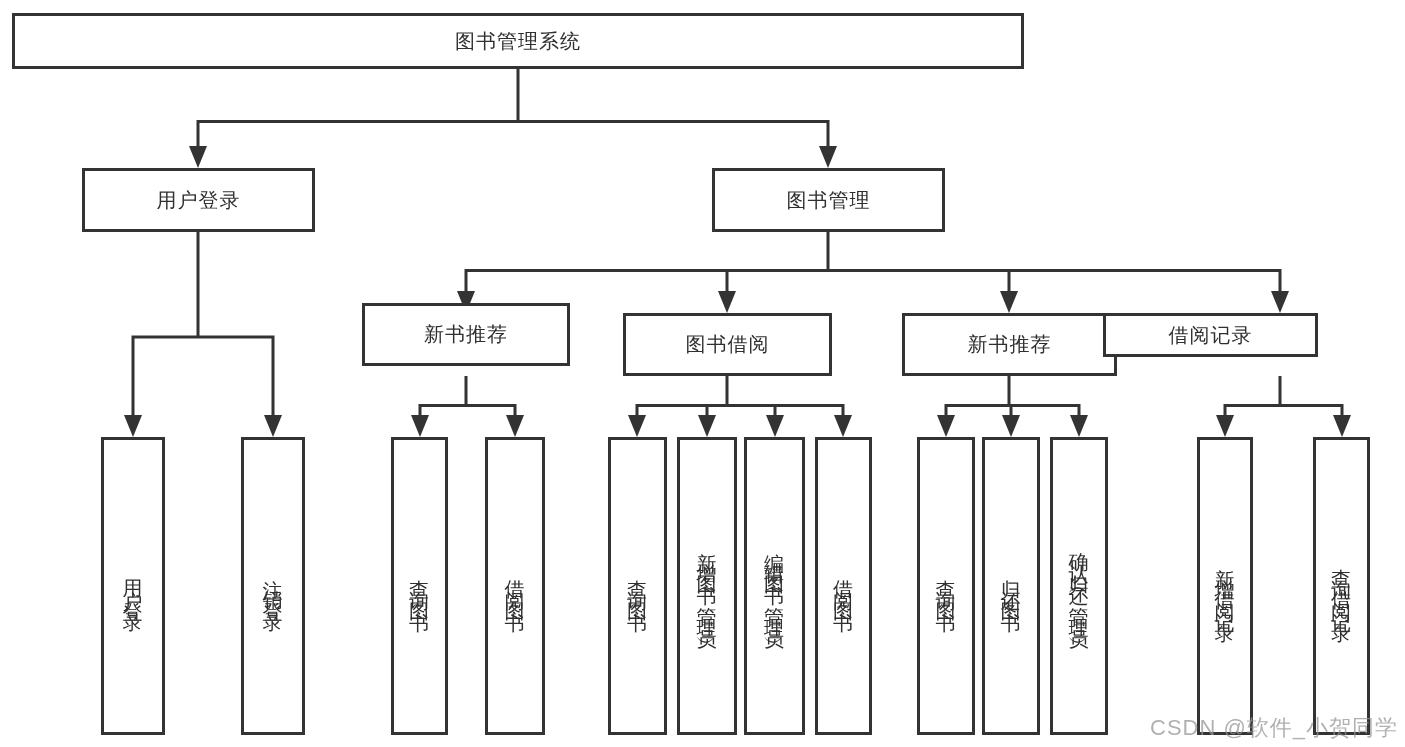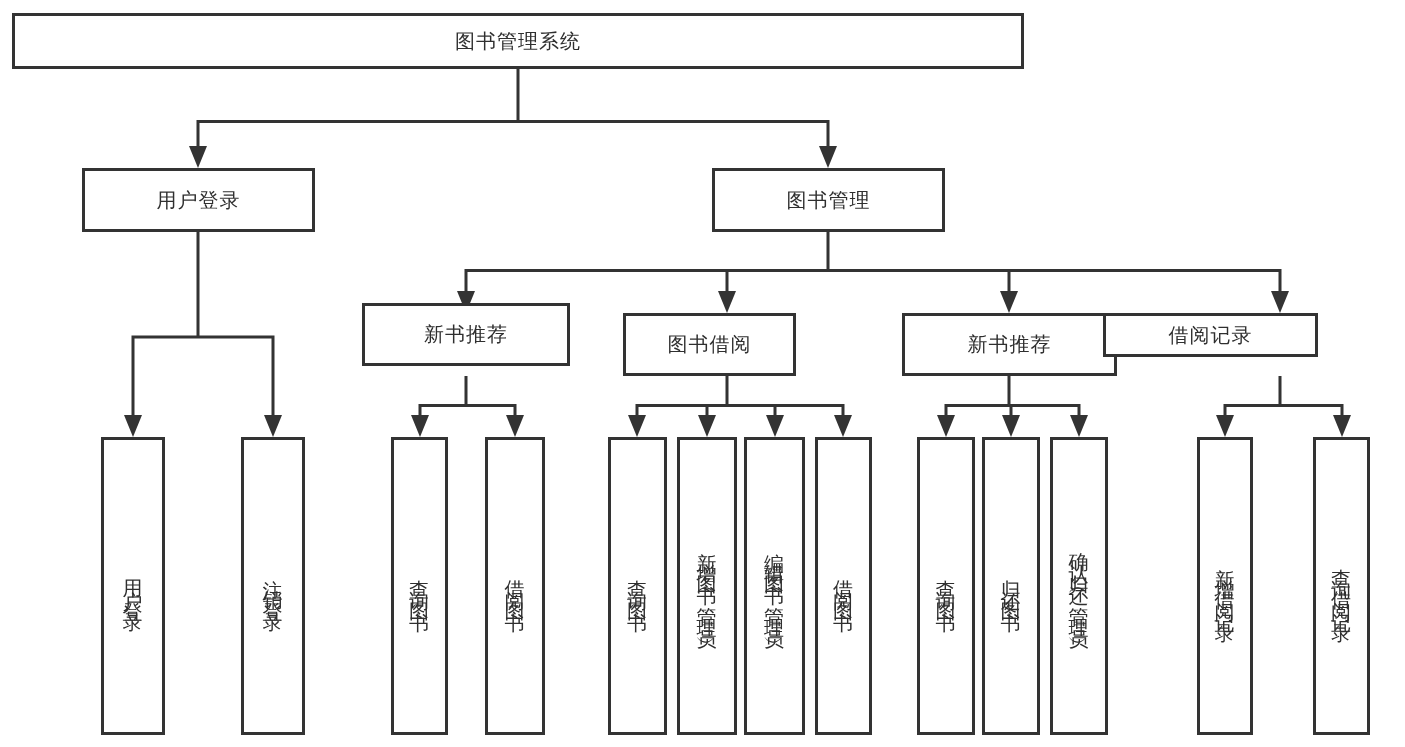--- a/index.html
+++ b/index.html
@@ -94,21 +94,21 @@
       <path d="M1333 415 L1351 415 L1342 437 Z"></path>
     </g>
   </svg>
 
   <div class="hnode" style="left:12px;top:13px;width:1012px;height:56px">图书管理系统</div>
 
   <div class="hnode" style="left:82px;top:168px;width:233px;height:64px">用户登录</div>
   <div class="hnode" style="left:712px;top:168px;width:233px;height:64px">图书管理</div>
 
   <div class="hnode" style="left:362px;top:303px;width:208px;height:63px">新书推荐</div>
-  <div class="hnode" style="left:623px;top:313px;width:173px;height:63px">图书借阅</div>
+  <div class="hnode" style="left:623px;top:313px;width:209px;height:63px">图书借阅</div>
   <div class="hnode" style="left:902px;top:313px;width:215px;height:63px">新书推荐</div>
   <div class="hnode" style="left:1103px;top:313px;width:215px;height:44px">借阅记录</div>
 
   <div class="vnode" style="left:101px;width:64px">用户登录</div>
   <div class="vnode" style="left:241px;width:64px">注销登录</div>
 
   <div class="vnode" style="left:391px;width:57px">查询图书</div>
   <div class="vnode" style="left:485px;width:60px">借阅图书</div>
 
   <div class="vnode" style="left:608px;width:59px">查询图书</div>
@@ -116,14 +116,15 @@
   <div class="vnode" style="left:744px;width:61px">编辑图书（管理员）</div>
   <div class="vnode" style="left:815px;width:57px">借阅图书</div>
 
   <div class="vnode" style="left:917px;width:58px">查询图书</div>
   <div class="vnode" style="left:982px;width:58px">归还图书</div>
   <div class="vnode" style="left:1050px;width:58px">确认归还（管理员）</div>
 
   <div class="vnode" style="left:1197px;width:56px">新增借阅记录</div>
   <div class="vnode" style="left:1313px;width:57px">查询借阅记录</div>
 
+  <div class="watermark">CSDN @软件_小贺同学</div>
 
 </div>
 
 </body></html>

